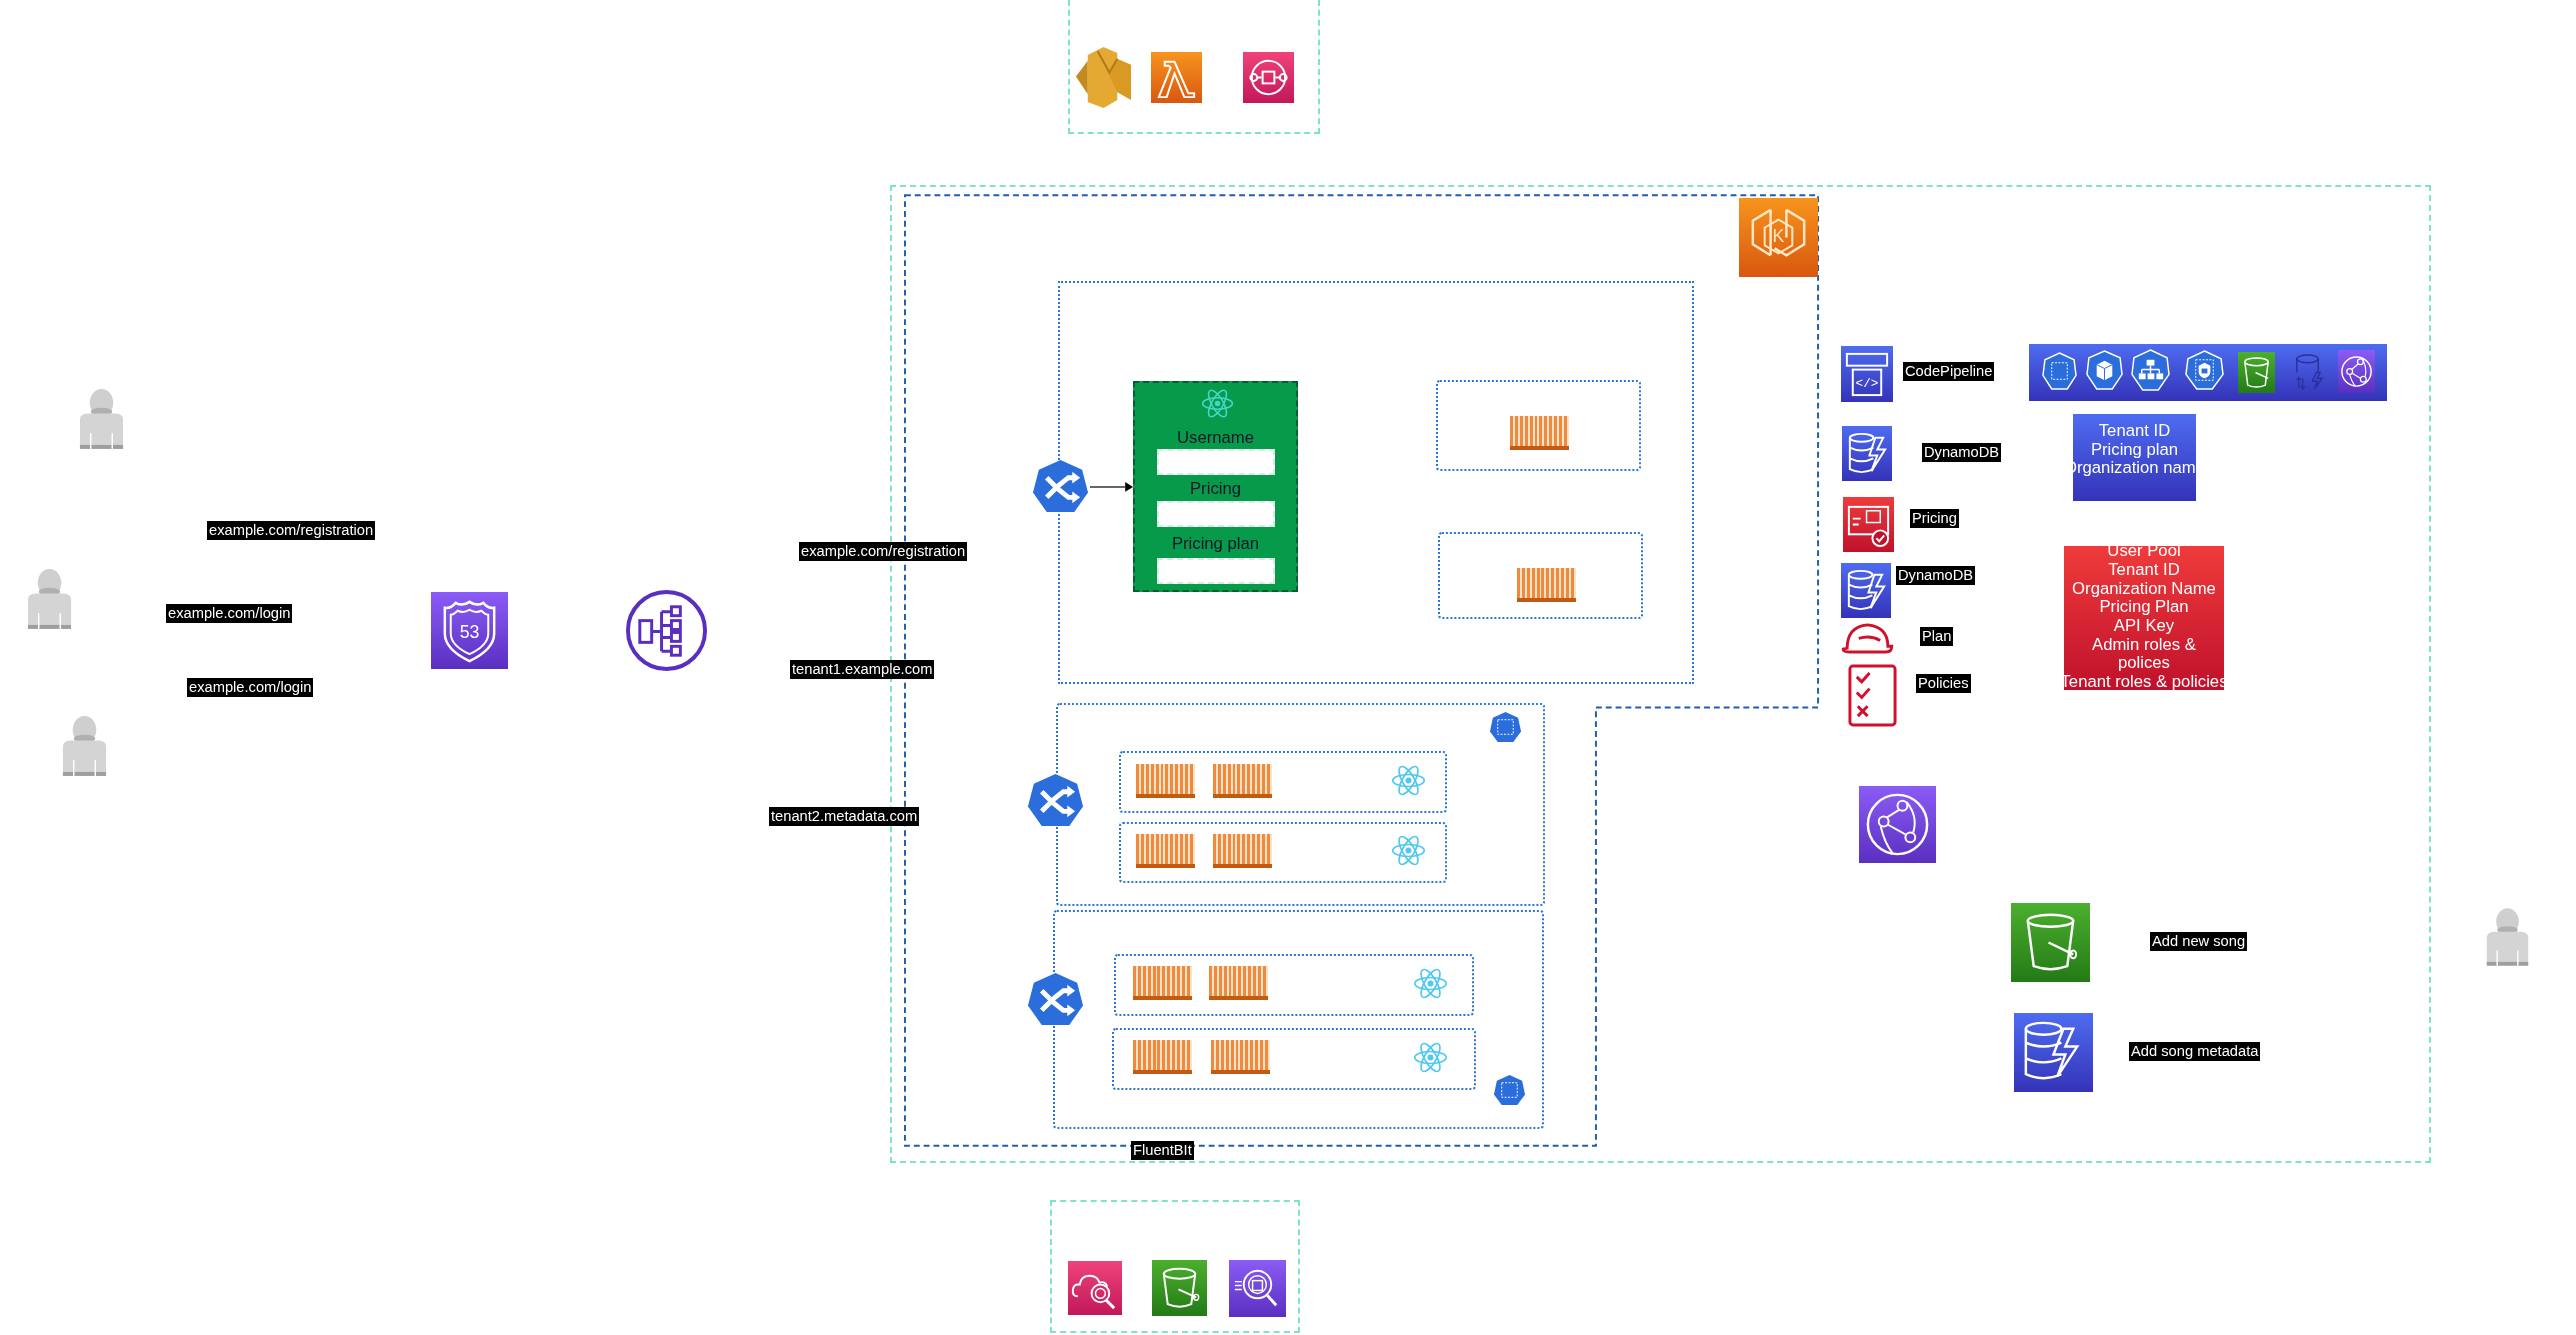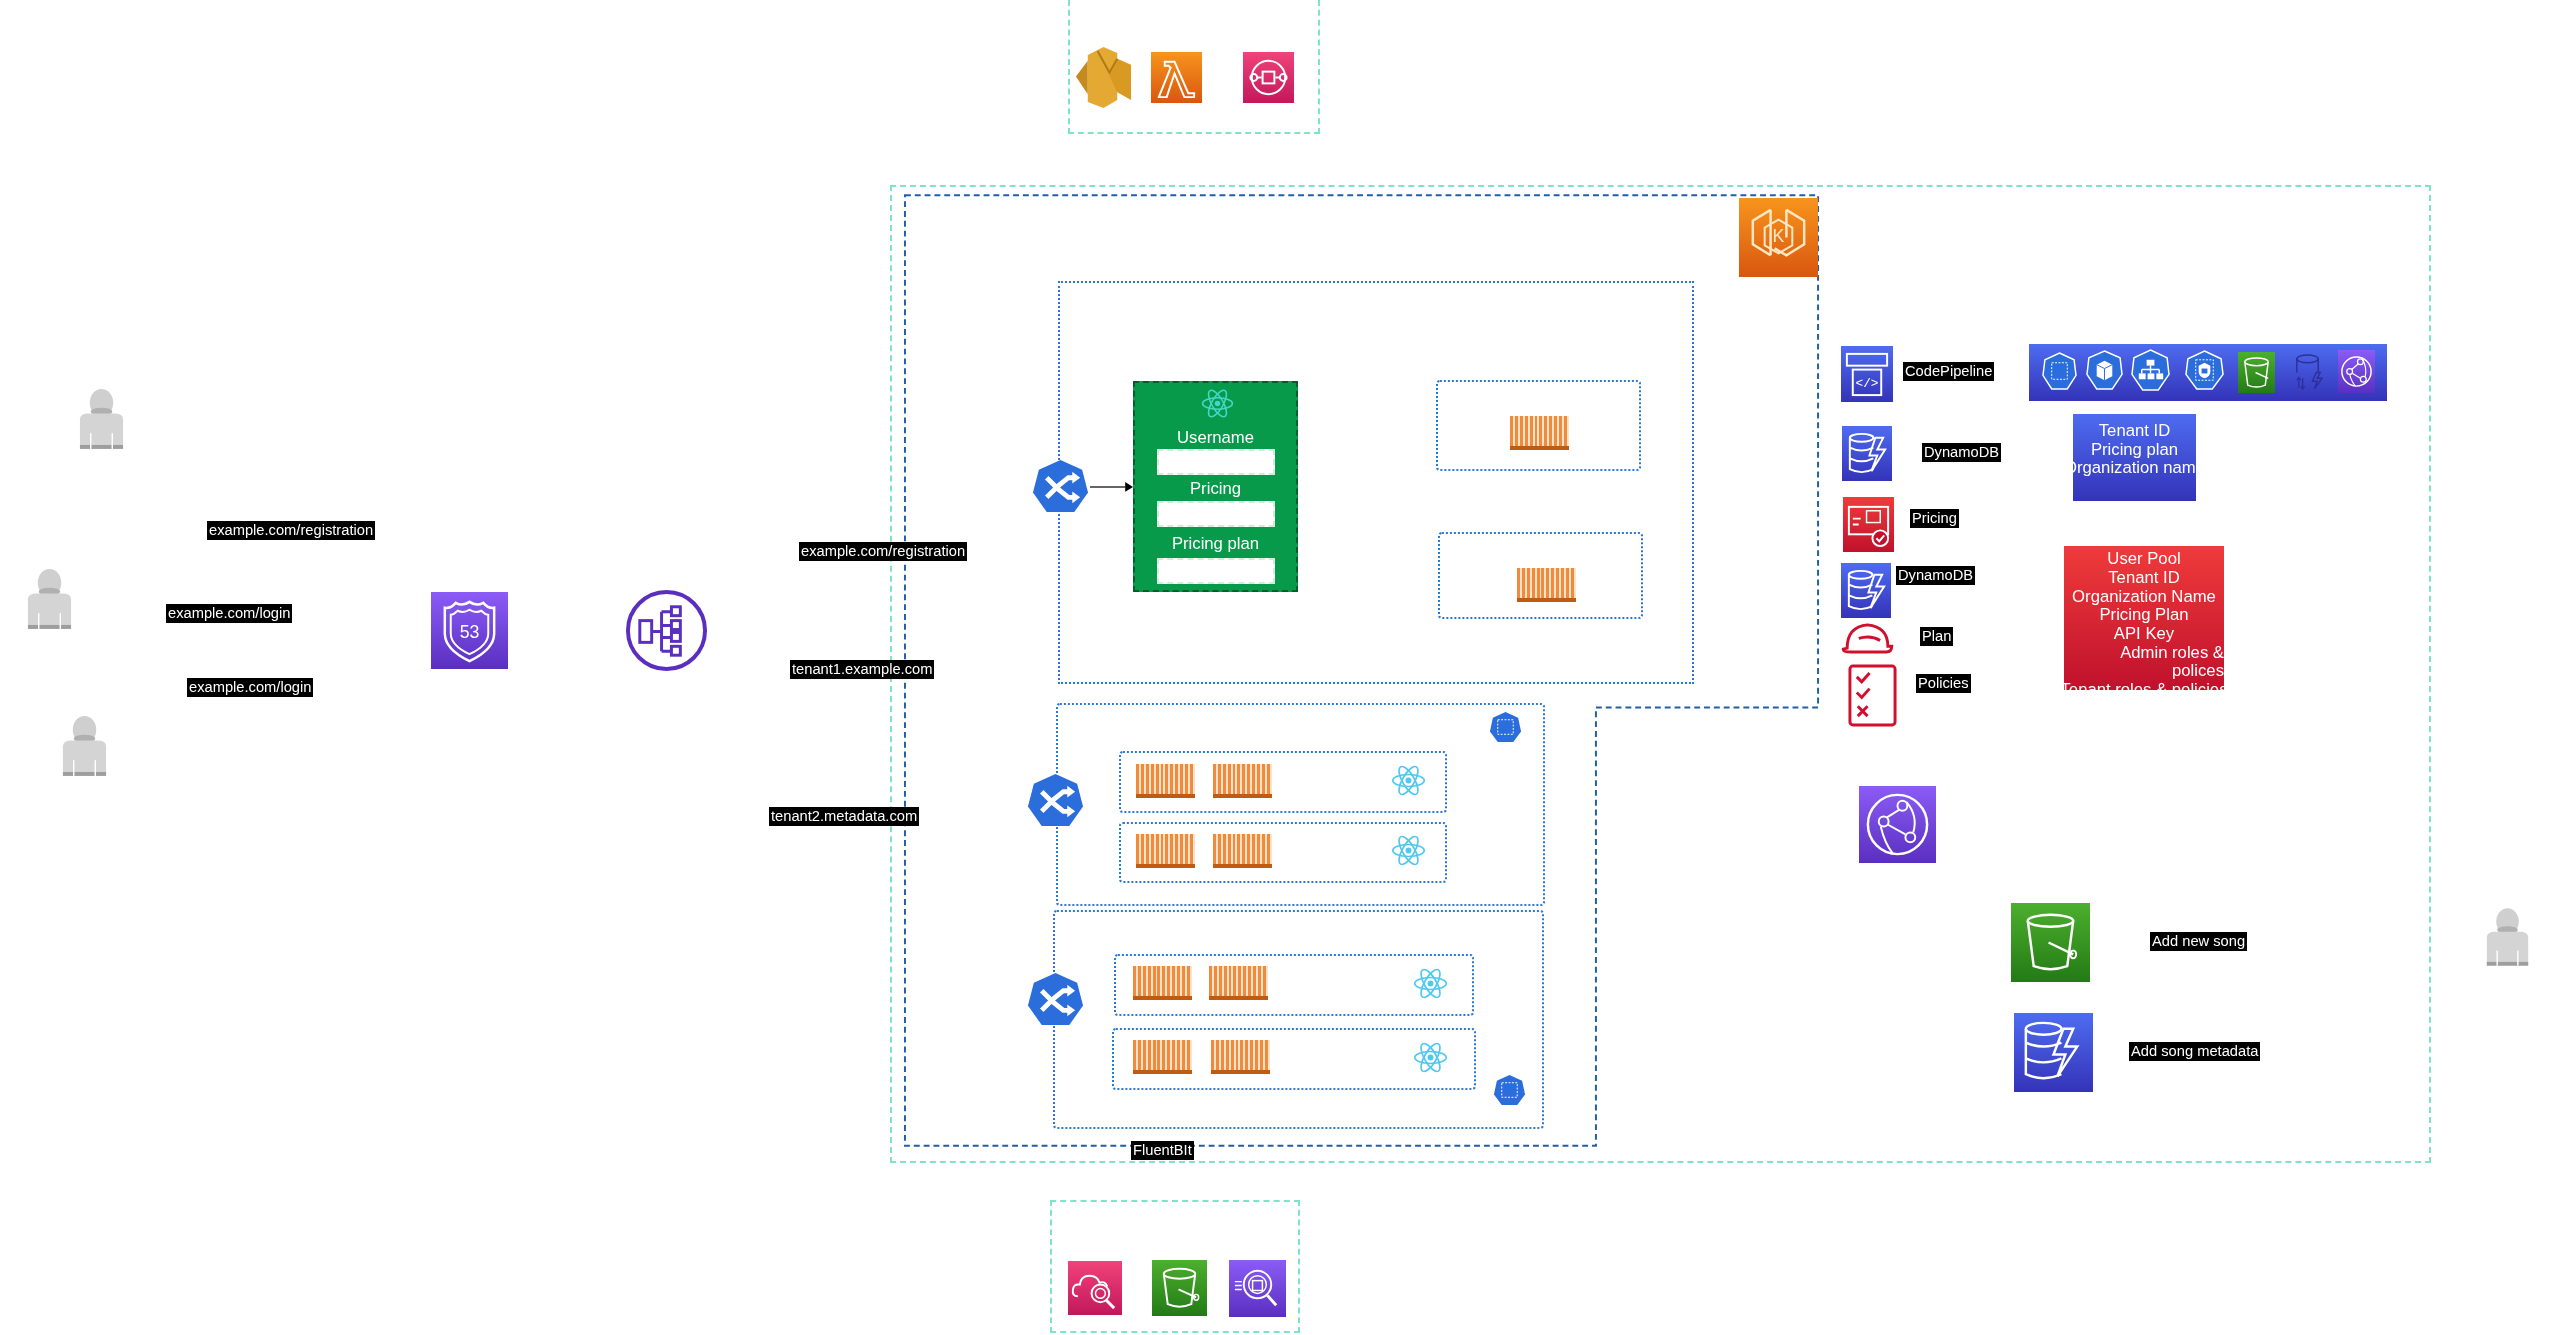--- a/index.html
+++ b/index.html
@@ -10,21 +10,21 @@
   .lbl{position:absolute;background:#000;color:#fff;font-size:14.7px;line-height:18.7px;padding:0 2px;white-space:nowrap;}
   .icon{position:absolute;box-sizing:border-box;display:flex;align-items:center;justify-content:center;}
   .icon svg{width:100%;height:100%;display:block;}
   .sq-purple{background:linear-gradient(#8b5cf6,#5a2fc0);}
   .sq-orange{background:linear-gradient(#f7941d,#d9570f);}
   .sq-pink{background:linear-gradient(#f0437a,#c2185b);}
   .sq-green{background:linear-gradient(#4caf2d,#237a16);}
   .sq-blue{background:linear-gradient(#4e6cf0,#3433b8);}
   .sq-red{background:linear-gradient(#ef3b3b,#c0112c);}
   .form{background:#079a4a;border:2px dashed #065c2f;}
-  .form .fl{color:#ffffff;font-size:16.7px;text-align:center;width:100%;position:absolute;left:0;}
+  .form .fl{color:#0f172a;font-size:16.7px;text-align:center;width:100%;position:absolute;left:0;}
   .form .fi{position:absolute;left:21.6px;width:118px;height:25.6px;background:#fff;border:2px dashed #cfeee0;box-sizing:border-box;}
   .info{color:#fff;font-size:16.7px;line-height:18.7px;text-align:center;display:flex;flex-direction:column;justify-content:flex-start;align-items:center;overflow:hidden;}
   .container-img{position:absolute;background:repeating-linear-gradient(90deg,#f08a3c 0 2.9px,#fde3c9 2.9px 4.9px);border-bottom:4.9px solid #c25a12;box-sizing:border-box;}
 </style>
 </head>
 <body>
 
 <div class="icon" style="left:77px;top:388px;width:49px;height:61px;">
   <svg viewBox="0 0 50 62">
       <ellipse cx="25" cy="15" rx="12" ry="14" fill="#cfcfcf"></ellipse>
@@ -375,21 +375,21 @@
       <path d="M14 20 L21 14 M15 24 L23 29 M12 25 Q14 33 18 37 M25 9 Q30 18 28 27" stroke="#fff" stroke-width="1.2" fill="none"></path>
     </svg>
 </div>
 
 <div class="abs sq-blue info" style="left:2073px;top:414px;width:123px;height:87px;padding-top:7.9px;">
   <div>Tenant ID</div>
   <div>Pricing plan</div>
   <div style="white-space:nowrap;">Organization name</div>
 </div>
 
-<div class="abs sq-red info" style="left:2064px;top:546px;width:160px;height:144px;padding-top:8px;text-align:right;">
+<div class="abs sq-red info" style="left:2064px;top:546px;width:160px;height:144px;padding-top:0;">
   <div style="margin-top:-3.9px;">User Pool</div>
   <div>Tenant ID</div>
   <div>Organization Name</div>
   <div>Pricing Plan</div>
   <div>API Key</div>
   <div>Admin roles &amp; polices</div>
   <div style="white-space:nowrap;">Tenant roles &amp; policies</div>
 </div>
 
 <div class="icon sq-purple" style="left:1859px;top:786px;width:77px;height:77px;">

